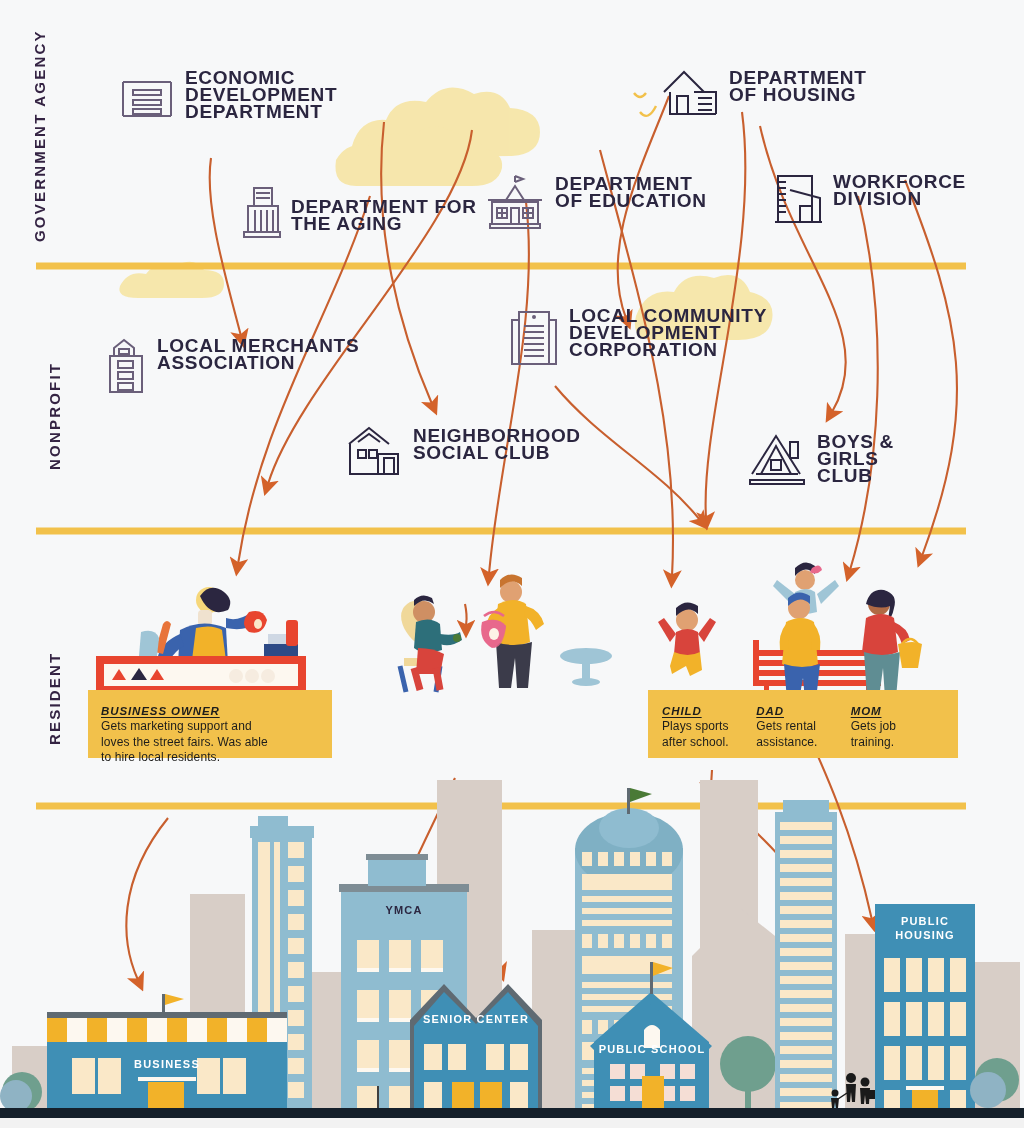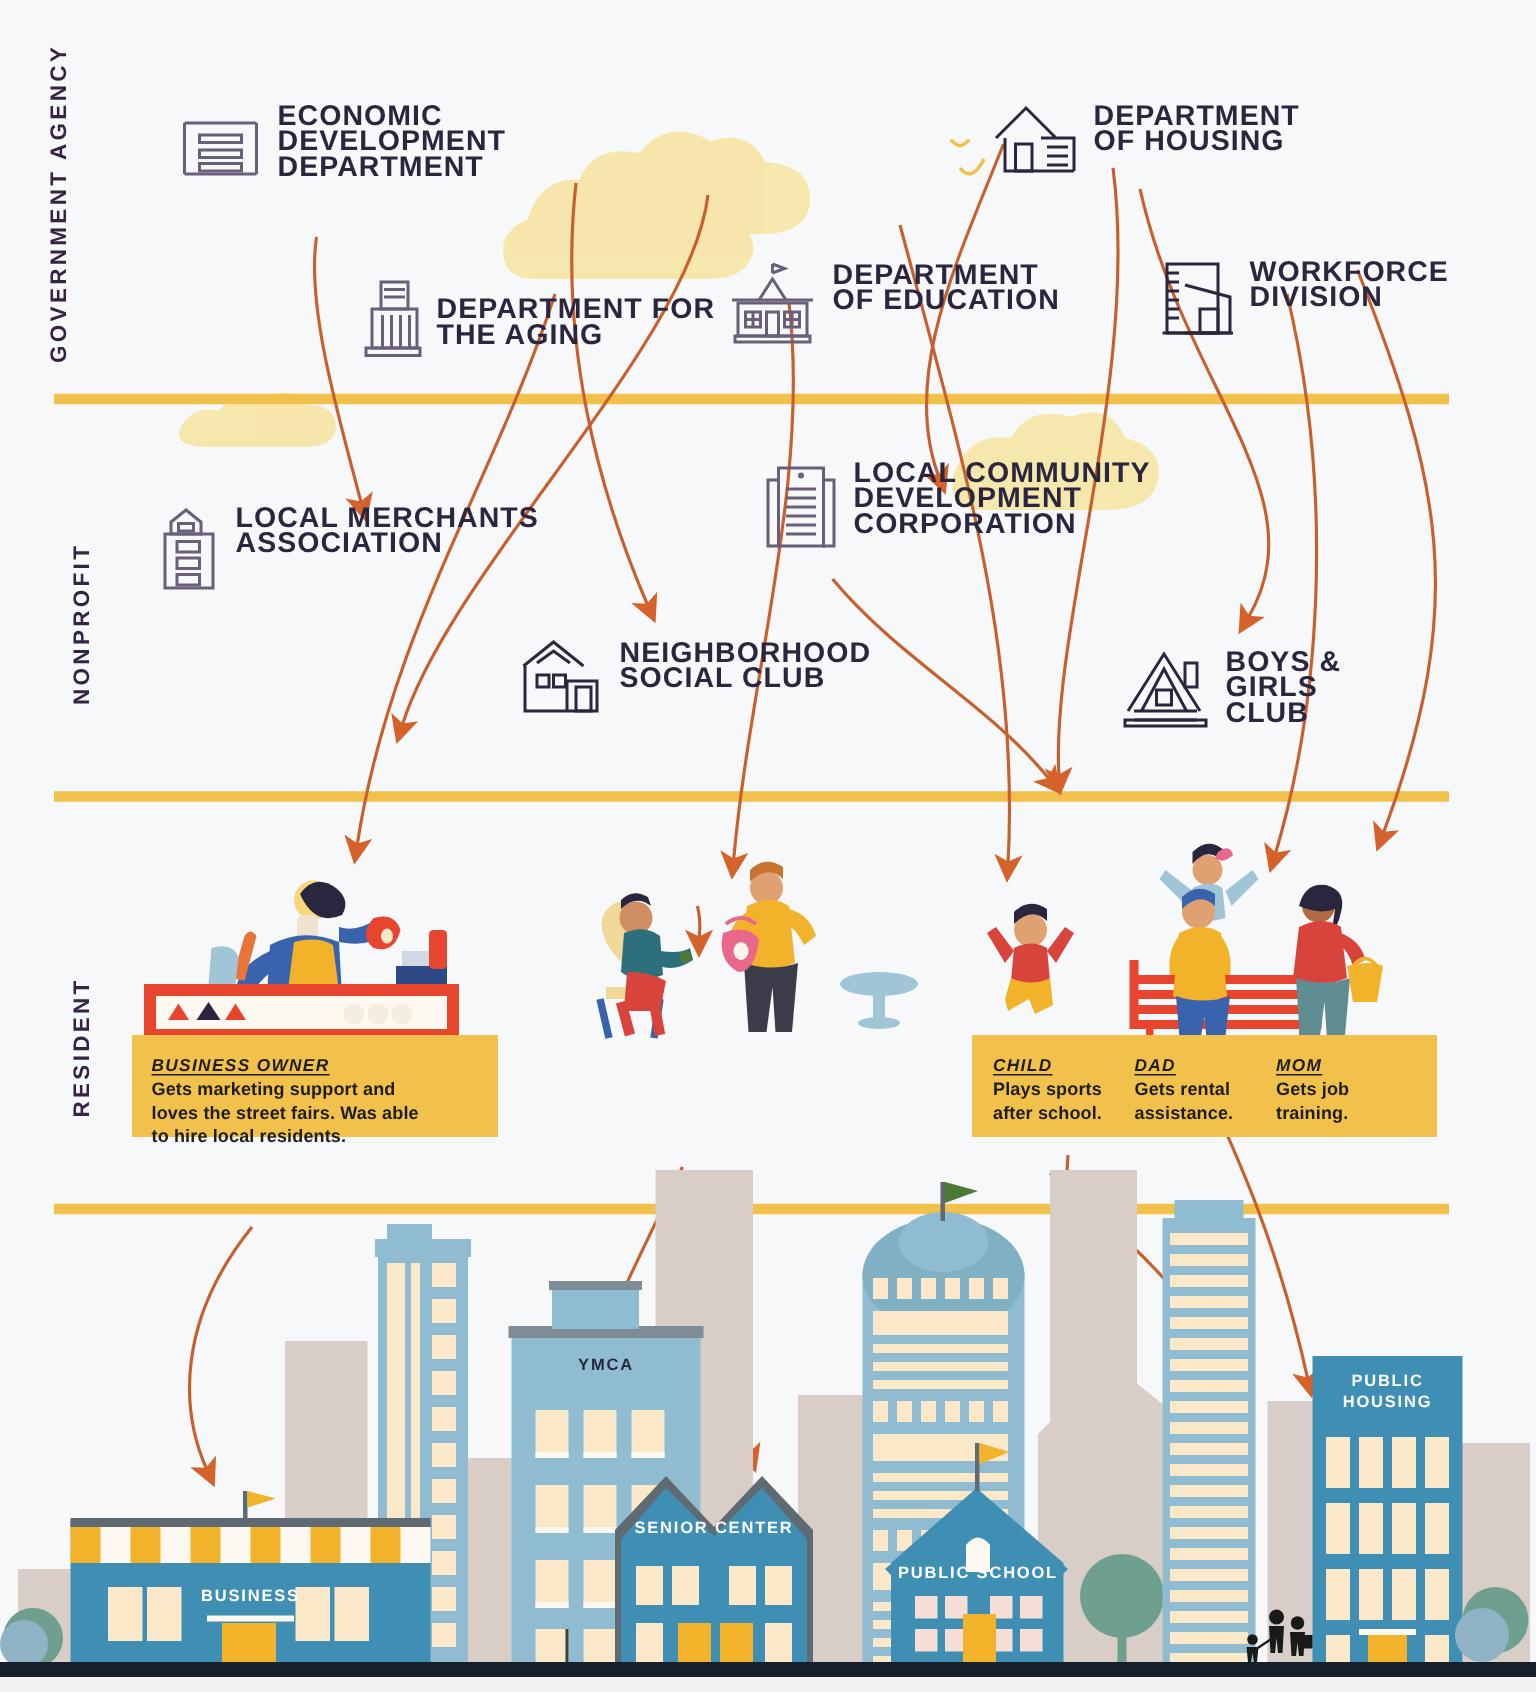--- a/index.html
+++ b/index.html
@@ -53,21 +53,21 @@
     font-size:11.5px;
     letter-spacing:0.9px;
     text-decoration:underline;
     text-underline-offset:2px;
     display:inline-block;
     margin-bottom:2px;
     font-style:italic;
   }
   .callout .cbody{
     color:#1d1d1b;
-    font-weight:bold;
+    font-weight:normal;
     font-size:12px;
     line-height:15.5px;
     letter-spacing:0.1px;
     white-space:pre-line;
   }
   .callout.multi{display:flex;gap:0;}
   .callout.multi .col{width:105px;}
 
   
   .bldg-label{

